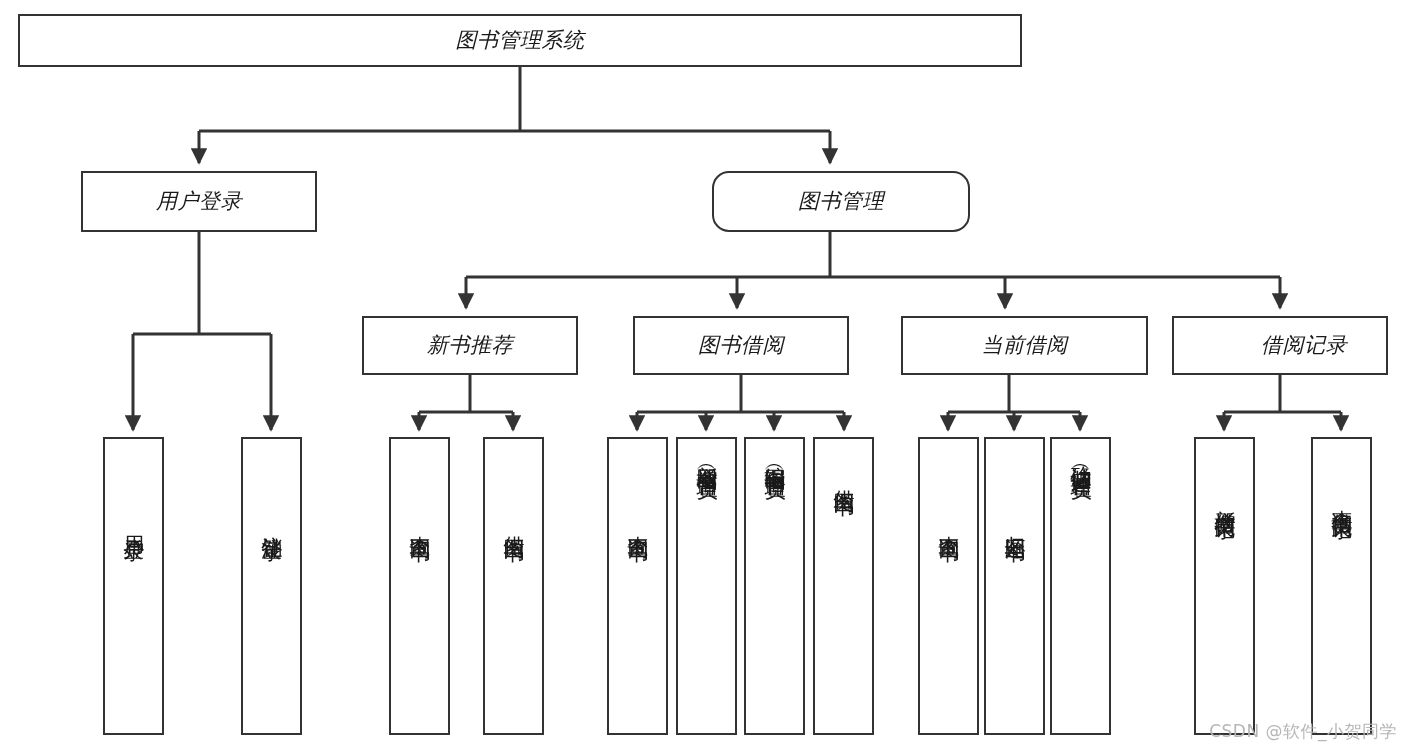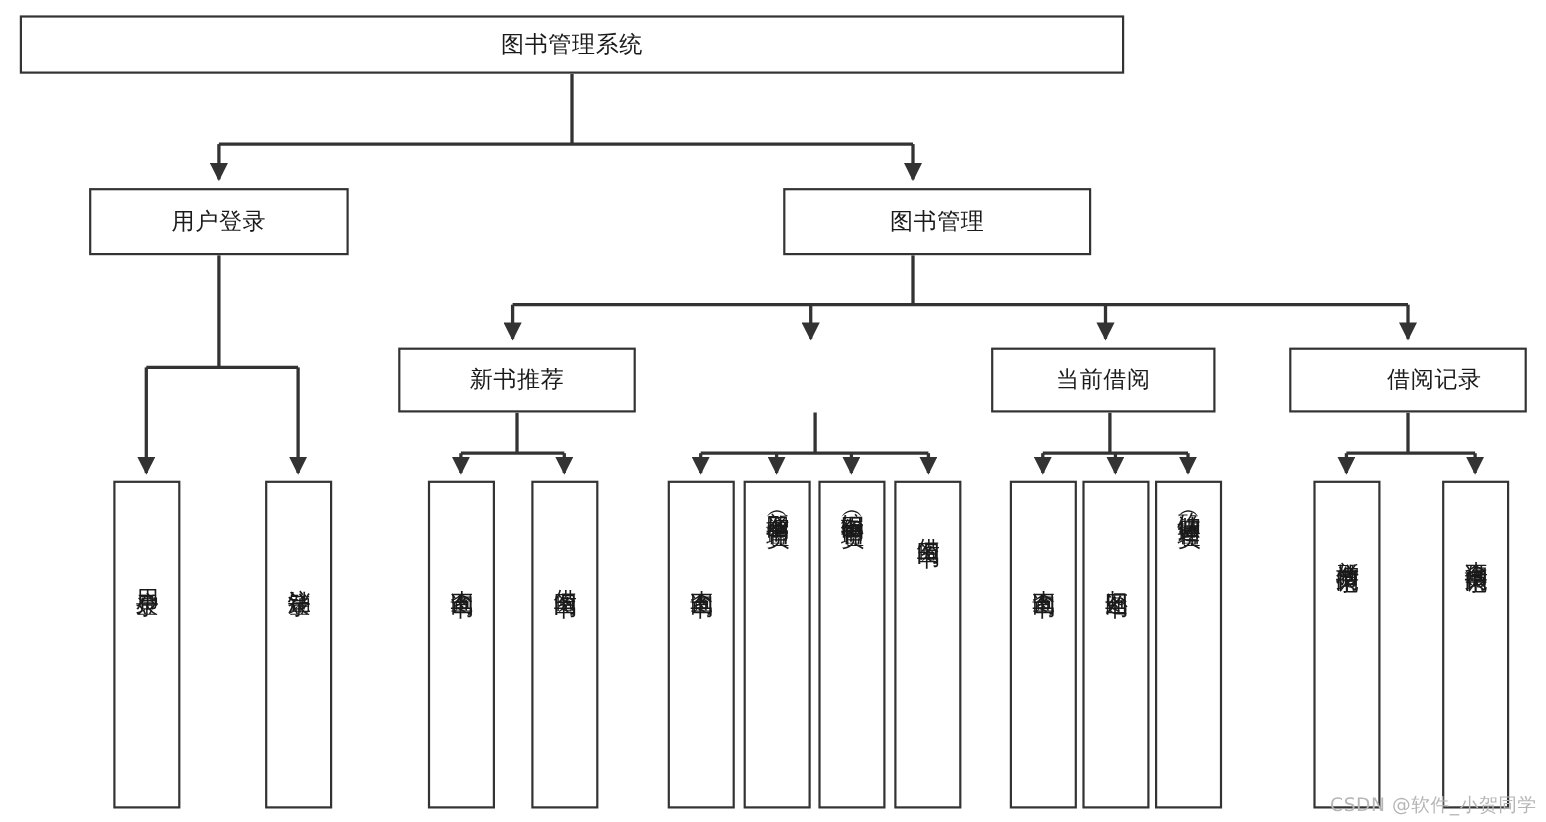--- a/index.html
+++ b/index.html
@@ -40,20 +40,21 @@
   .node .label {
     display: block;
     text-align: center;
     line-height: 1.22;
     white-space: nowrap;
   }
   .node.horizontal .label {
     writing-mode: horizontal-tb;
     font-size: 21px;
     letter-spacing: 0.5px;
+    font-style: italic;
   }
   .node.vertical {
     align-items: flex-start;
     justify-content: center;
     padding-top: 6px;
   }
   .node.vertical .label {
     writing-mode: vertical-rl;
     text-orientation: upright;
     font-size: 21px;
@@ -138,28 +139,31 @@
     </g>
   </svg>
 
   <div class="node horizontal" style="left:18px; top:14px; width:1004px; height:53px;">
     <span class="label">图书管理系统</span>
   </div>
 
   <div class="node horizontal" style="left:81px; top:171px; width:236px; height:61px;">
     <span class="label">用户登录</span>
   </div>
-  <div class="node horizontal" style="left:712px; top:171px; width:280px; height:61px;">
+  <div class="node horizontal" style="left:712px; top:171px; width:258px; height:61px;border-radius:17px;">
     <span class="label">图书管理</span>
   </div>
 
   <div class="node horizontal" style="left:362px; top:316px; width:216px; height:59px;justify-content:center;">
     <span class="label">新书推荐</span>
   </div>
-  <div class="node horizontal" style="left:901px; top:316px; width:204px; height:59px;">
+  <div class="node horizontal" style="left:633px; top:316px; width:216px; height:59px;">
+    <span class="label">图书借阅</span>
+  </div>
+  <div class="node horizontal" style="left:901px; top:316px; width:247px; height:59px;">
     <span class="label">当前借阅</span>
   </div>
   <div class="node horizontal" style="left:1172px; top:316px; width:216px; height:59px;padding-left:48px;">
     <span class="label">借阅记录</span>
   </div>
 
   <div class="node vertical mid" style="left:103px; top:437px; width:61px; height:298px;">
     <span class="label">用户登录</span>
   </div>
   <div class="node vertical mid" style="left:241px; top:437px; width:61px; height:298px;">

